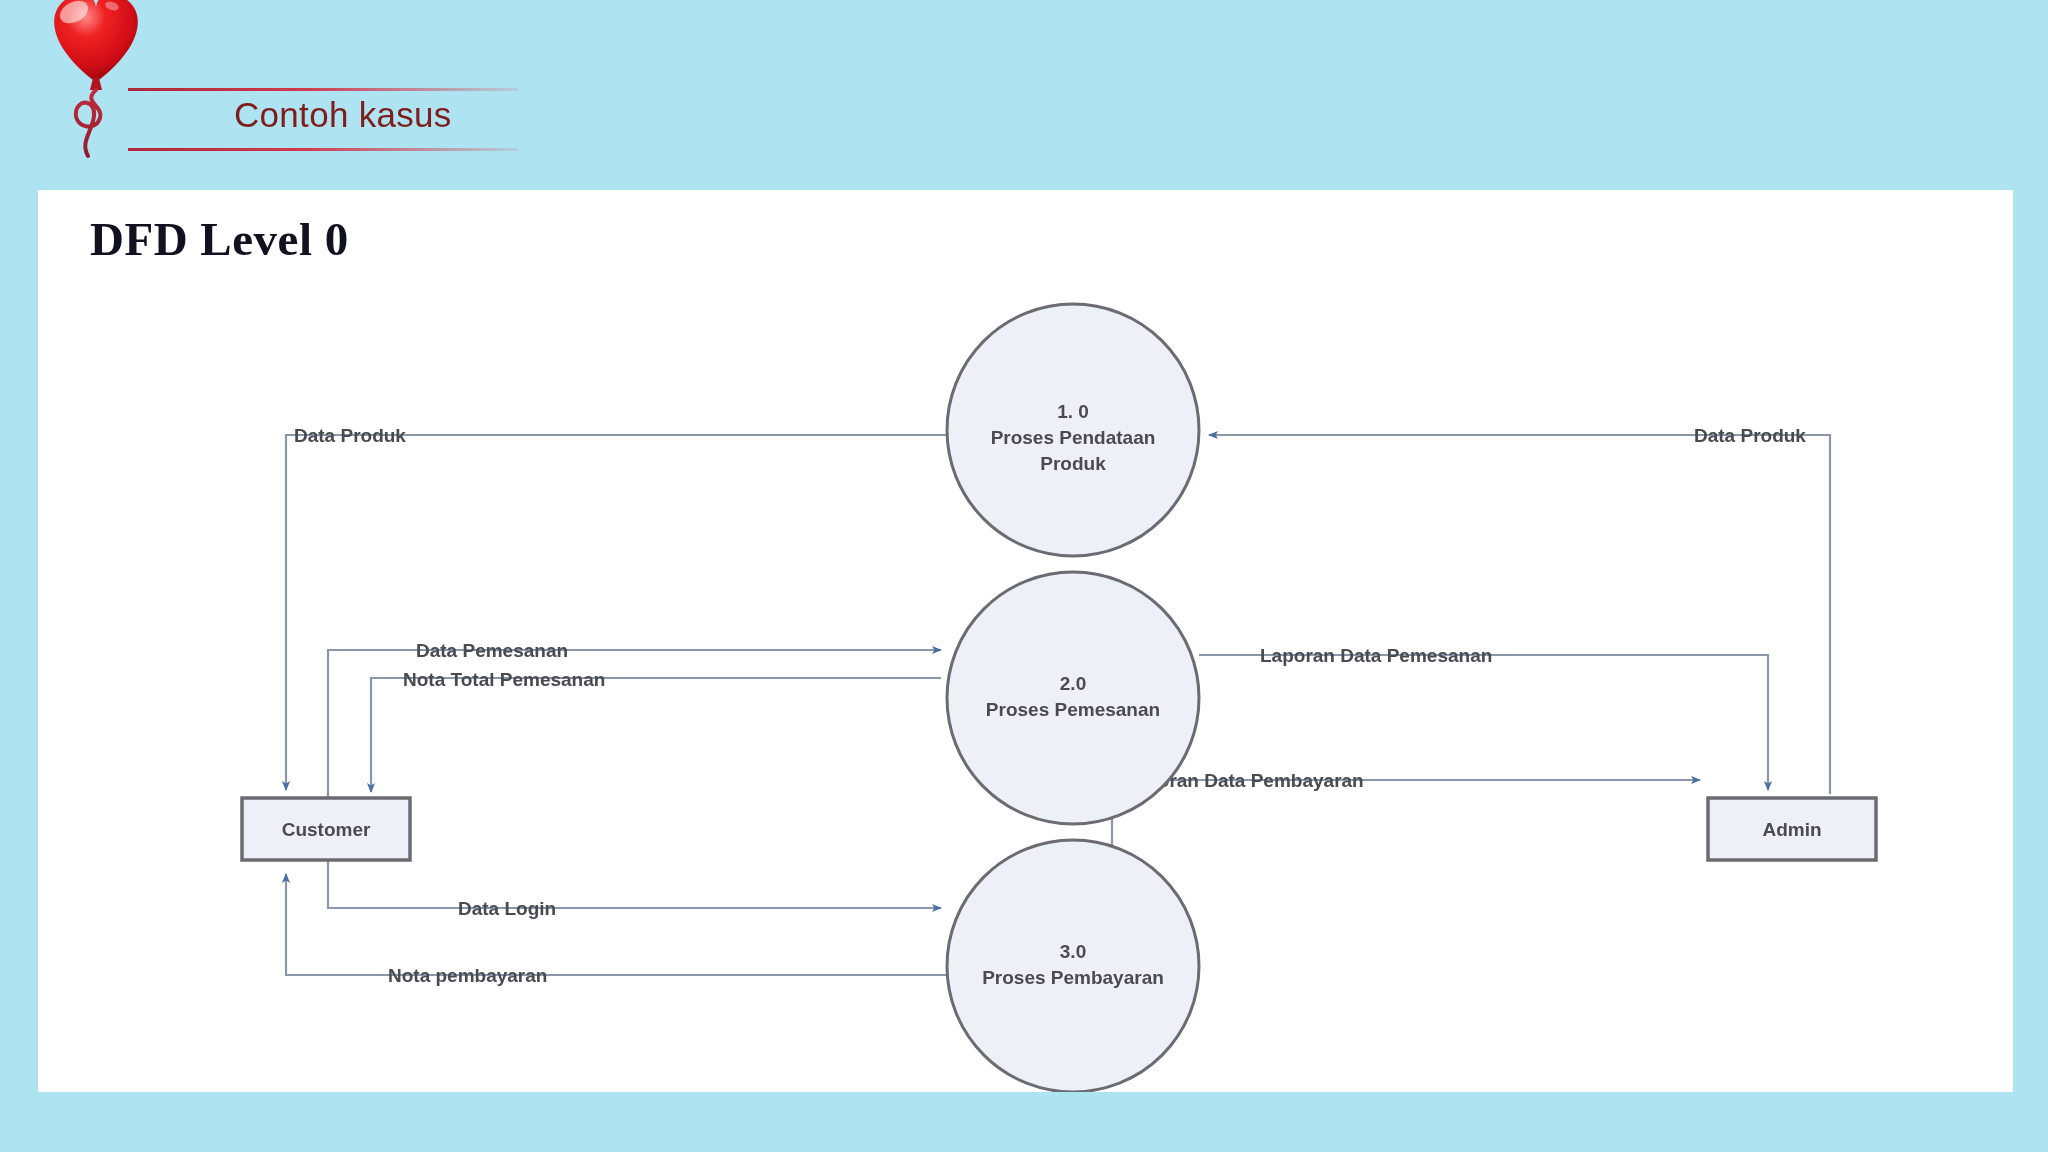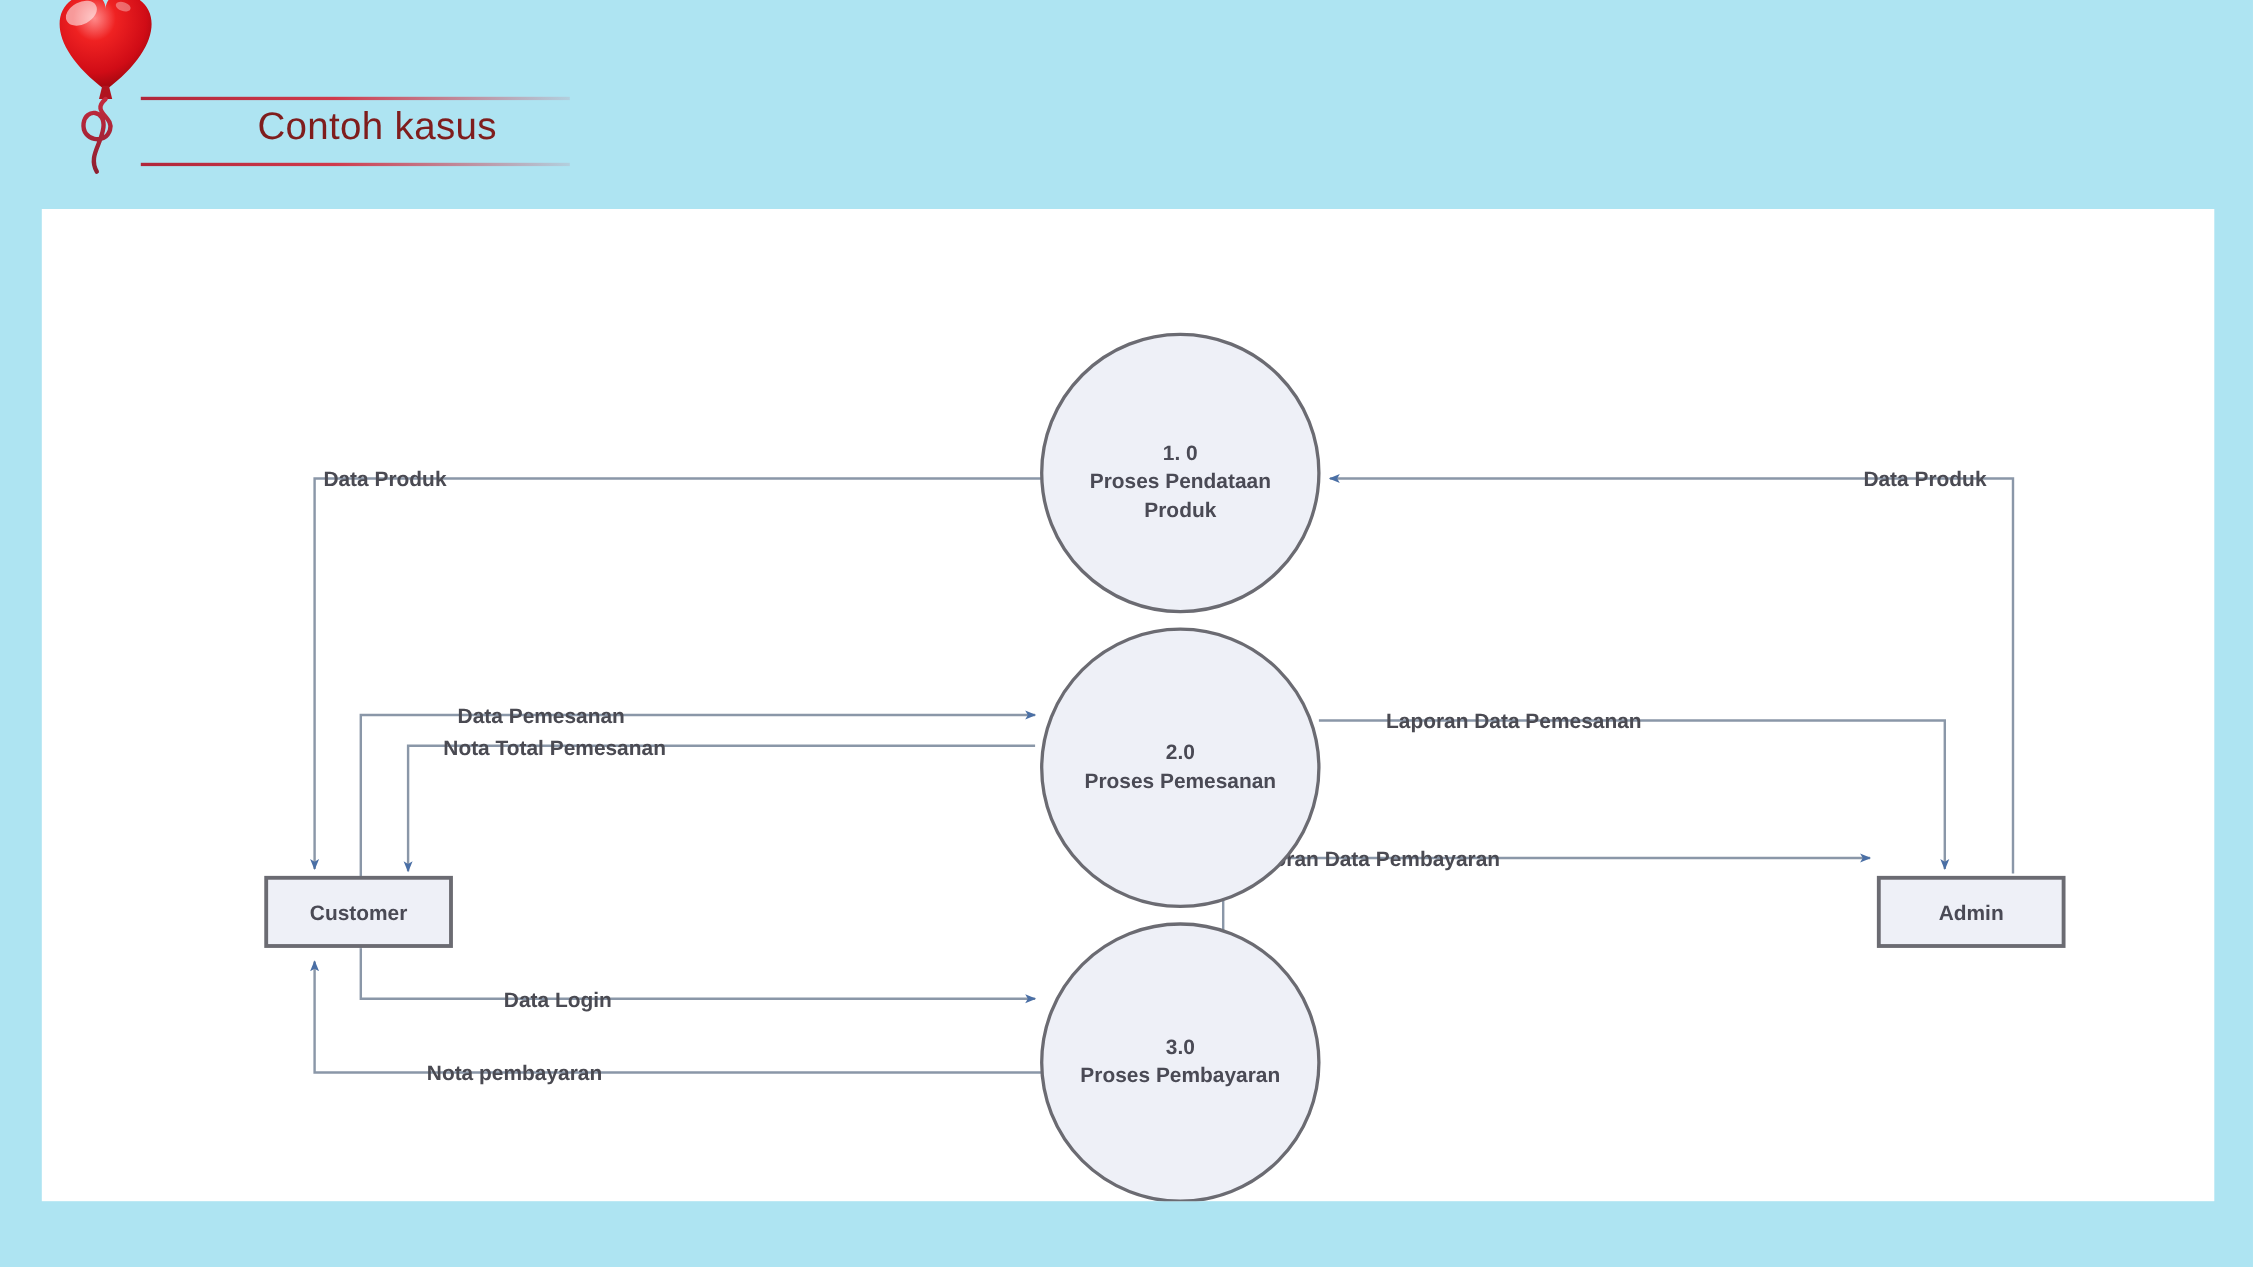--- a/index.html
+++ b/index.html
@@ -154,20 +154,21 @@
       </svg>
     </div>
 
     <div id="header-rule-top"></div>
     <div id="header-rule-bottom"></div>
     <div id="slide-subtitle">Contoh kasus</div>
   </div>
 
   <div id="content-card">
 
+    <div id="diagram-title">DFD Level 0</div>
 
     <svg id="dfd-canvas" viewBox="0 0 1975 902">
       <defs>
         <marker id="ah" markerWidth="11" markerHeight="11" refX="9" refY="5.5" orient="auto" markerUnits="userSpaceOnUse">
           <path d="M0,1.4 L10,5.5 L0,9.6 L2.4,5.5 Z" fill="#4a6fa5"></path>
         </marker>
       </defs>
 
       <g>
         <path class="flow-line" d="M 909 245 L 248 245 L 248 600" marker-end="url(#ah)"></path>

